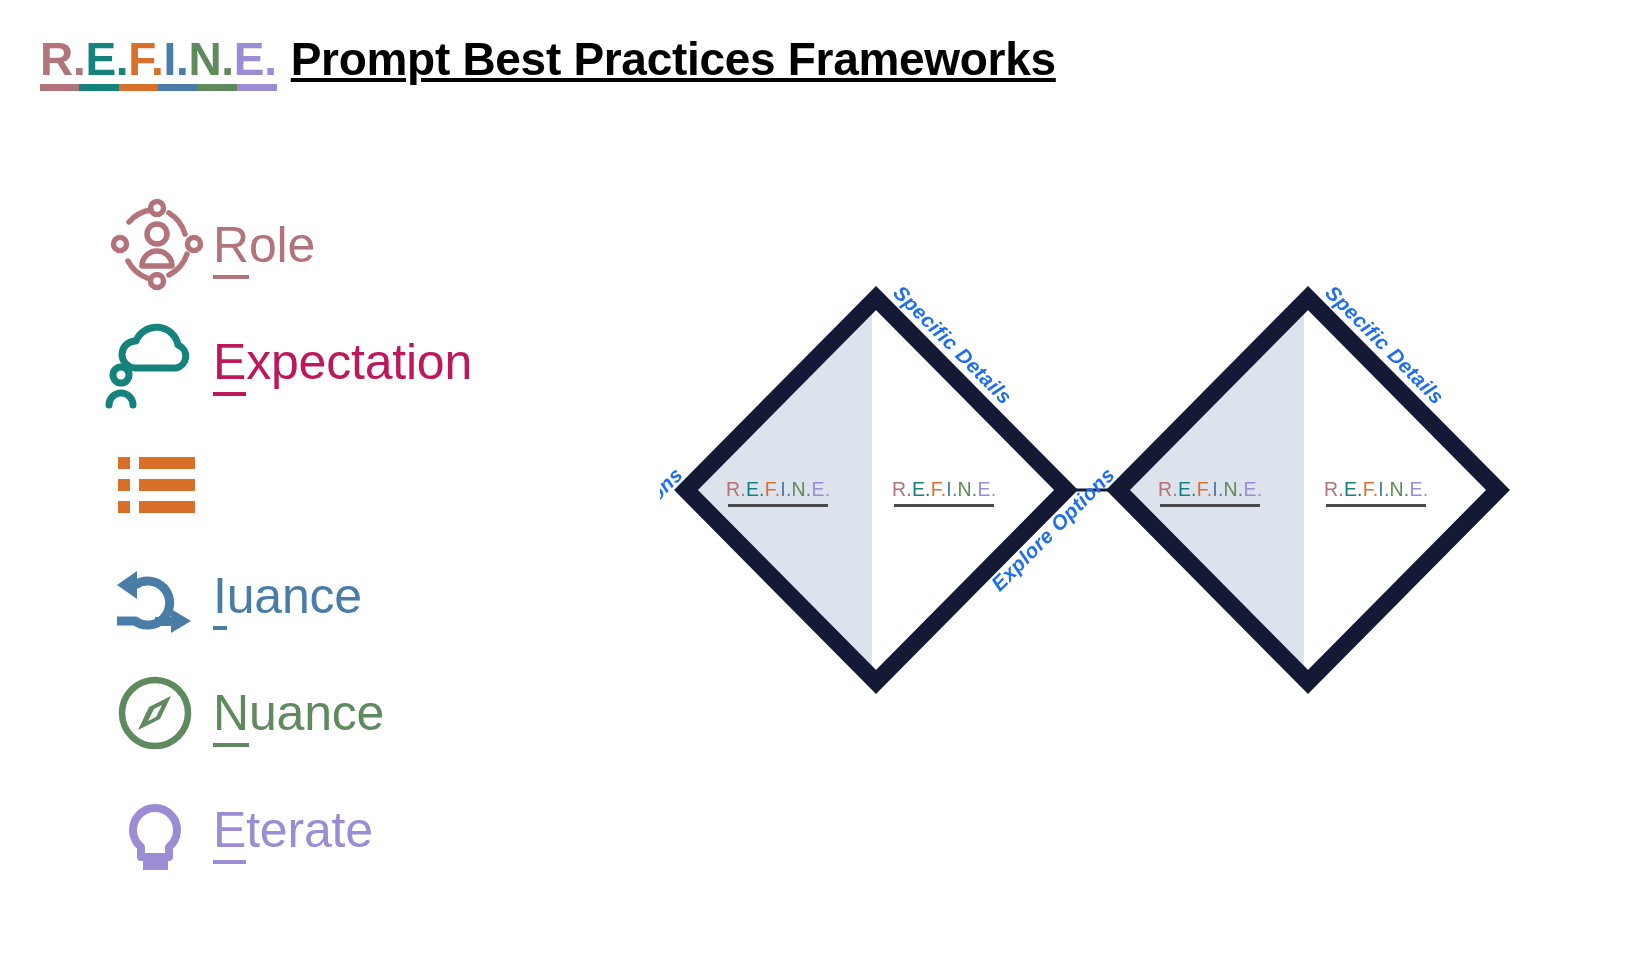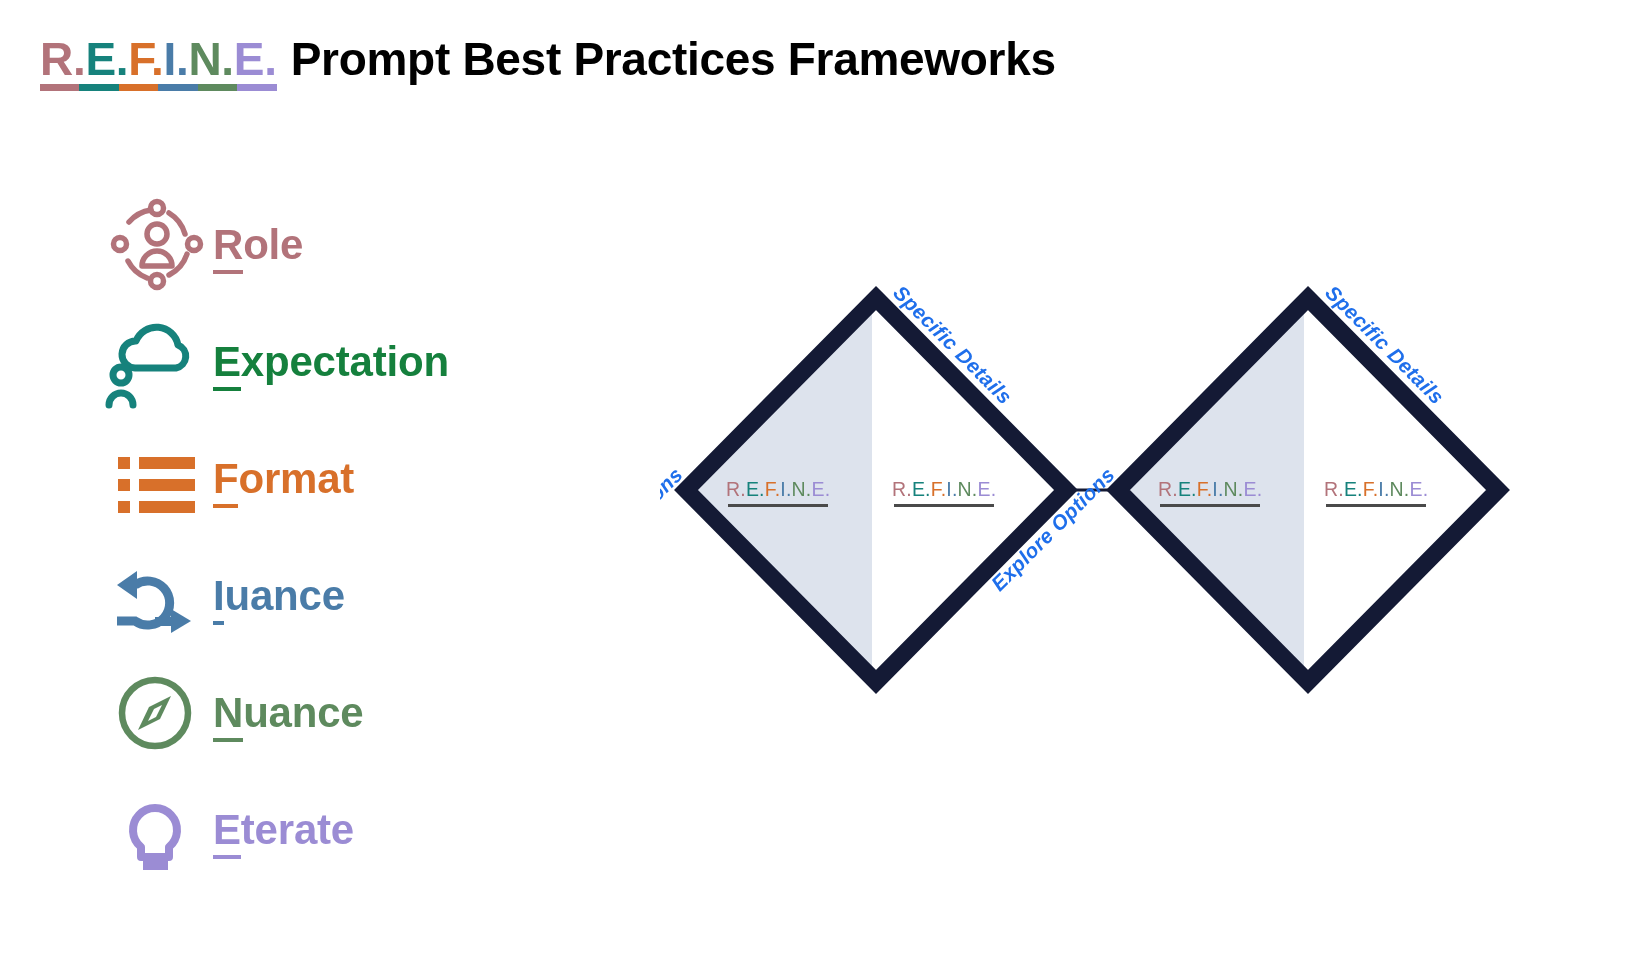--- a/index.html
+++ b/index.html
@@ -20,20 +20,21 @@
   #page-title {
     position: absolute;
     left: 40px;
     top: 34px;
     font-size: 46px;
     font-weight: bold;
     letter-spacing: -0.3px;
     white-space: nowrap;
     color: #000000;
     line-height: 1.1;
+    text-decoration: underline;
   }
   .refine-big {
     display: inline-block;
     position: relative;
     margin-right: 14px;
   }
   .refine-big .ltr { font-weight: bold; }
   .refine-big .bar {
     position: absolute;
     left: 0;
@@ -58,22 +59,22 @@
   }
   .refine-icon {
     width: 108px;
     min-width: 108px;
     height: 100px;
     display: flex;
     align-items: center;
     justify-content: flex-start;
   }
   .refine-label {
-    font-size: 42px;
-    font-weight: bold;
+    font-size: 50px;
+    font-weight: normal;
     letter-spacing: -0.2px;
     white-space: nowrap;
   }
   .refine-label u {
     text-decoration: none;
     border-bottom: 4px solid currentColor;
     padding-bottom: 2px;
   }
 
   
@@ -154,37 +155,36 @@
   <div class="refine-row">
     <div class="refine-icon">
       <svg width="104" height="98" viewBox="0 0 104 98">
         <g fill="none" stroke="#16827C" stroke-width="7" stroke-linecap="round" stroke-linejoin="round">
           <path d="M30 55 a13.5 13.5 0 0 1 1 -27 a22 22 0 0 1 42 4 a12 12 0 0 1 -2 23 z"></path>
           <circle cx="16" cy="62" r="8"></circle>
           <path d="M4 92 a12 12 0 0 1 24 0"></path>
         </g>
       </svg>
     </div>
-    <div class="refine-label" style="color:#15803d"><u>E</u><span>xpectation</span></div>
+    <div class="refine-label" style="color:#be185d"><u>E</u><span>xpectation</span></div>
   </div>
 
   <div class="refine-row">
     <div class="refine-icon">
       <svg width="104" height="98" viewBox="0 0 104 98">
         <g fill="#D8702A">
           <rect x="13" y="27" width="12" height="12"></rect>
           <rect x="34" y="27" width="56" height="12"></rect>
           <rect x="13" y="49" width="12" height="12"></rect>
           <rect x="34" y="49" width="56" height="12"></rect>
           <rect x="13" y="71" width="12" height="12"></rect>
           <rect x="34" y="71" width="56" height="12"></rect>
         </g>
       </svg>
     </div>
-    <div class="refine-label" style="color:#D8702A"><u>F</u><span>ormat</span></div>
   </div>
 
   <div class="refine-row">
     <div class="refine-icon">
       <svg width="104" height="98" viewBox="0 0 104 98">
         <g fill="none" stroke="#4A7CA8" stroke-width="9" stroke-linecap="butt">
           <path d="M30 38 a22 22 0 1 1 0 36 L12 74"></path>
         </g>
         <polygon points="32,24 32,52 12,38" fill="#4A7CA8"></polygon>
         <polygon points="66,62 66,86 86,74" fill="#4A7CA8"></polygon>

